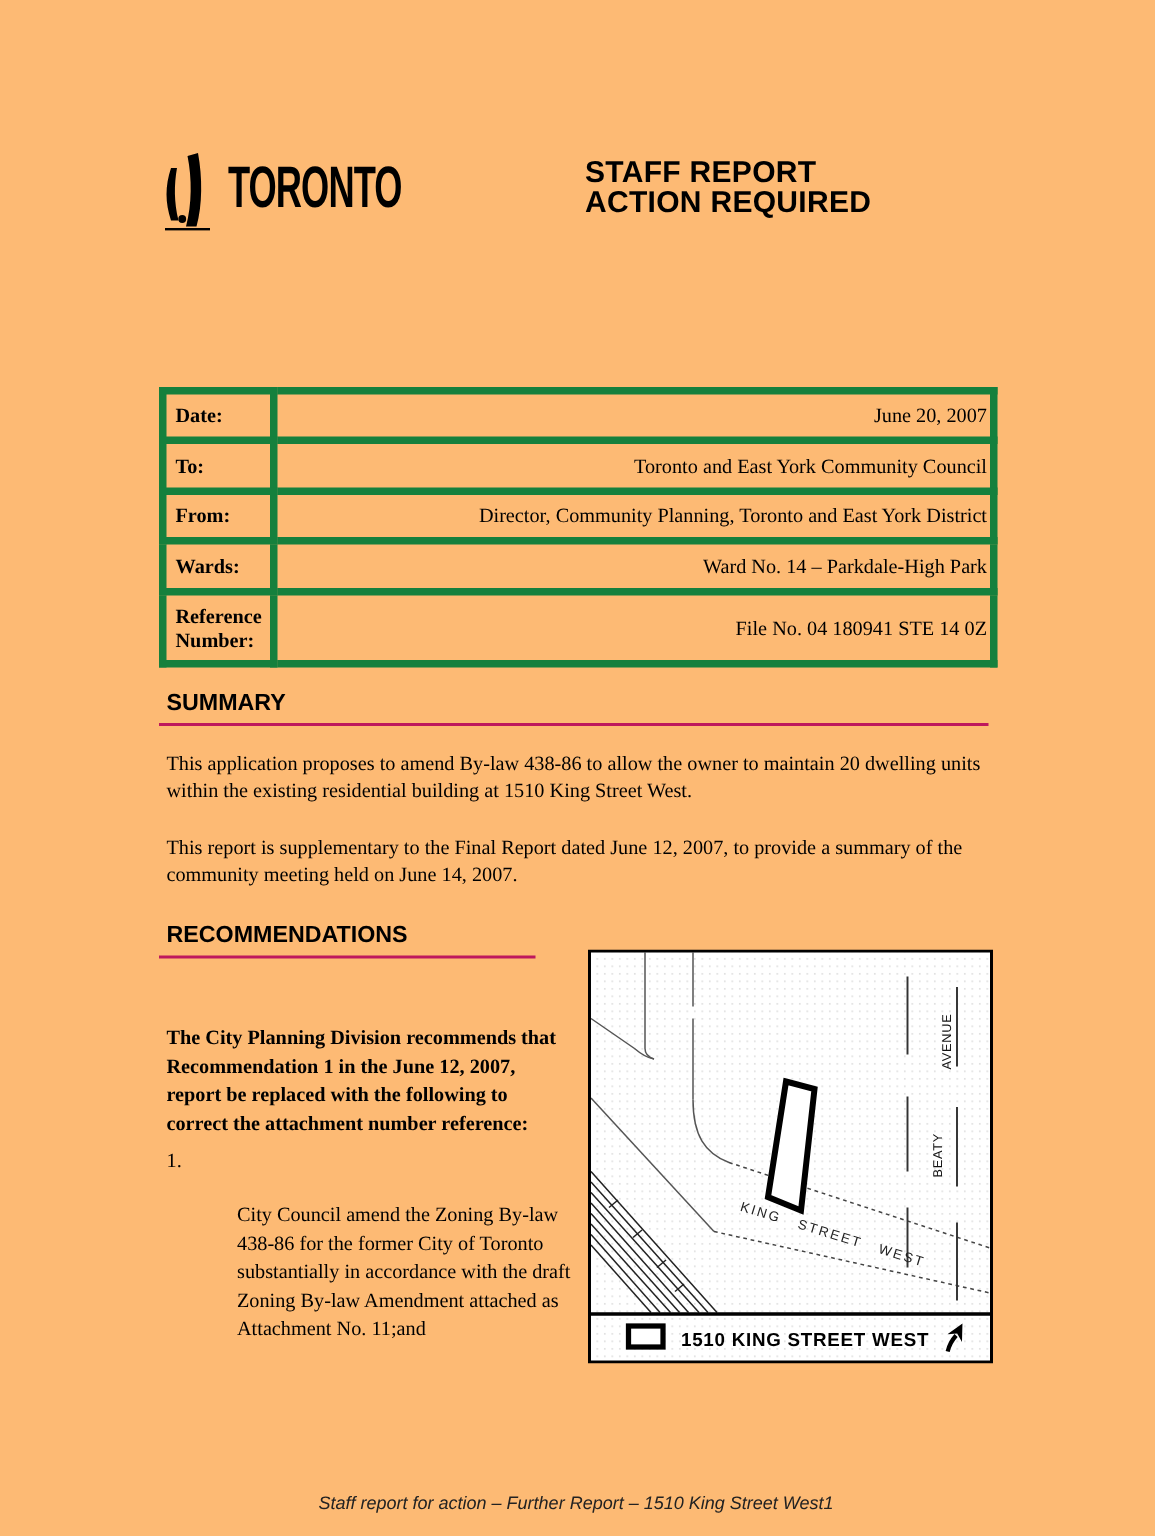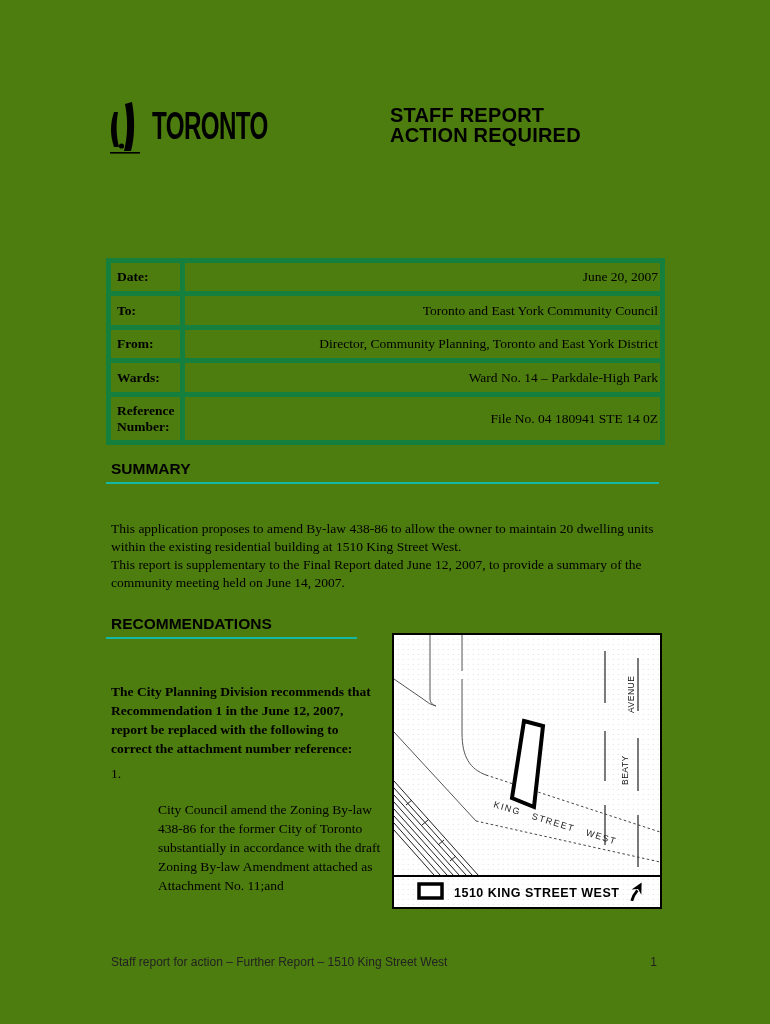--- a/index.html
+++ b/index.html
@@ -1,18 +1,18 @@
 <!DOCTYPE html>
 <html><head>
 <meta charset="utf-8">
 <style>
   * { margin:0; padding:0; box-sizing:border-box; }
   html,body { background:#ffffff; }
   .page {
-    position:relative; width:770px; height:1024px; background:#4d7c0f;
+    position:relative; width:770px; height:1024px; background:#fdba74;
     font-family:"Liberation Serif", serif; color:#000; overflow:hidden;
   }
 
   
   .logo { position:absolute; left:108px; top:101px; display:flex; align-items:flex-start; }
   .logo-icon { width:40px; height:54px; }
   .logo-text {
     font-family:"Liberation Sans", sans-serif; font-weight:bold;
     font-size:39px; line-height:50px; letter-spacing:-1px;
     transform:scaleX(0.62); transform-origin:left top; white-space:nowrap; margin-left:4px;
@@ -39,53 +39,53 @@
   .info-table td.lbl { width:74px; font-weight:bold; padding:2px 2px 2px 6px; }
   .info-table td.val { padding:2px 2px 2px 11px;text-align:right; }
   .r1 { height:33px; } .r2 { height:34px; } .r3 { height:33px; }
   .r4 { height:34px;padding-left:32px; } .r5 { height:48px; }
 
   
   .section-heading {
     position:absolute;
     font-family:"Liberation Sans", sans-serif; font-weight:bold;
     font-size:15.5px; line-height:19px;
-    border-bottom:2px solid #14b8a6; padding:0 0 4px 5px;
+    border-bottom:2px solid #be185d; padding:0 0 4px 5px;
   }
   .summary-heading { left:106px; top:459px; width:553px; }
   .rec-heading { left:106px; top:614px; width:251px; }
 
   .body-para {
     position:absolute; left:111px; width:556px;
     font-size:13.5px; line-height:18px;
   }
-  .para1 { top:520px; }
+  .para1 { top:500px; }
   .para2 { top:556px; }
 
   .rec-intro {
     position:absolute; left:111px; top:654px; width:269px;
     font-size:13.5px; line-height:19px; font-weight:bold;margin-top:28px;
   }
   .rec-item {
     position:absolute; left:111px; top:764px; width:271px;
     display:flex; font-size:13.5px; line-height:19px;
   }
   .rec-item .num { width:47px; flex:0 0 47px; }
   .rec-item .txt { flex:1;margin-top:36px; }
 
   
   .map-figure { position:absolute; left:392px; top:633px; width:270px; height:276px; }
   .map-figure svg { display:block; }
   .map-sans { font-family:"Liberation Sans", sans-serif; }
 
   
   .footer {
-    position:absolute; left:111px; top:955px; width:546px;
-    display:flex; justify-content:space-between;
-    font-family:"Liberation Sans", sans-serif; font-size:12px; color:#222;
+    position:absolute; left:111px; top:995px; width:546px;
+    display:flex; justify-content:center;
+    font-family:"Liberation Sans", sans-serif; font-size:12px; color:#222;font-style:italic;
   }
 </style>
 </head>
 <body>
 
 <div class="page">
 
   <div class="logo">
     <svg class="logo-icon" viewBox="0 0 40 54" xmlns="http://www.w3.org/2000/svg" aria-hidden="true">
       <path d="M6,11 C2,23 2,34 6,46 L11,46 C8,34 8,22 10,11 Z" fill="#000"></path>

